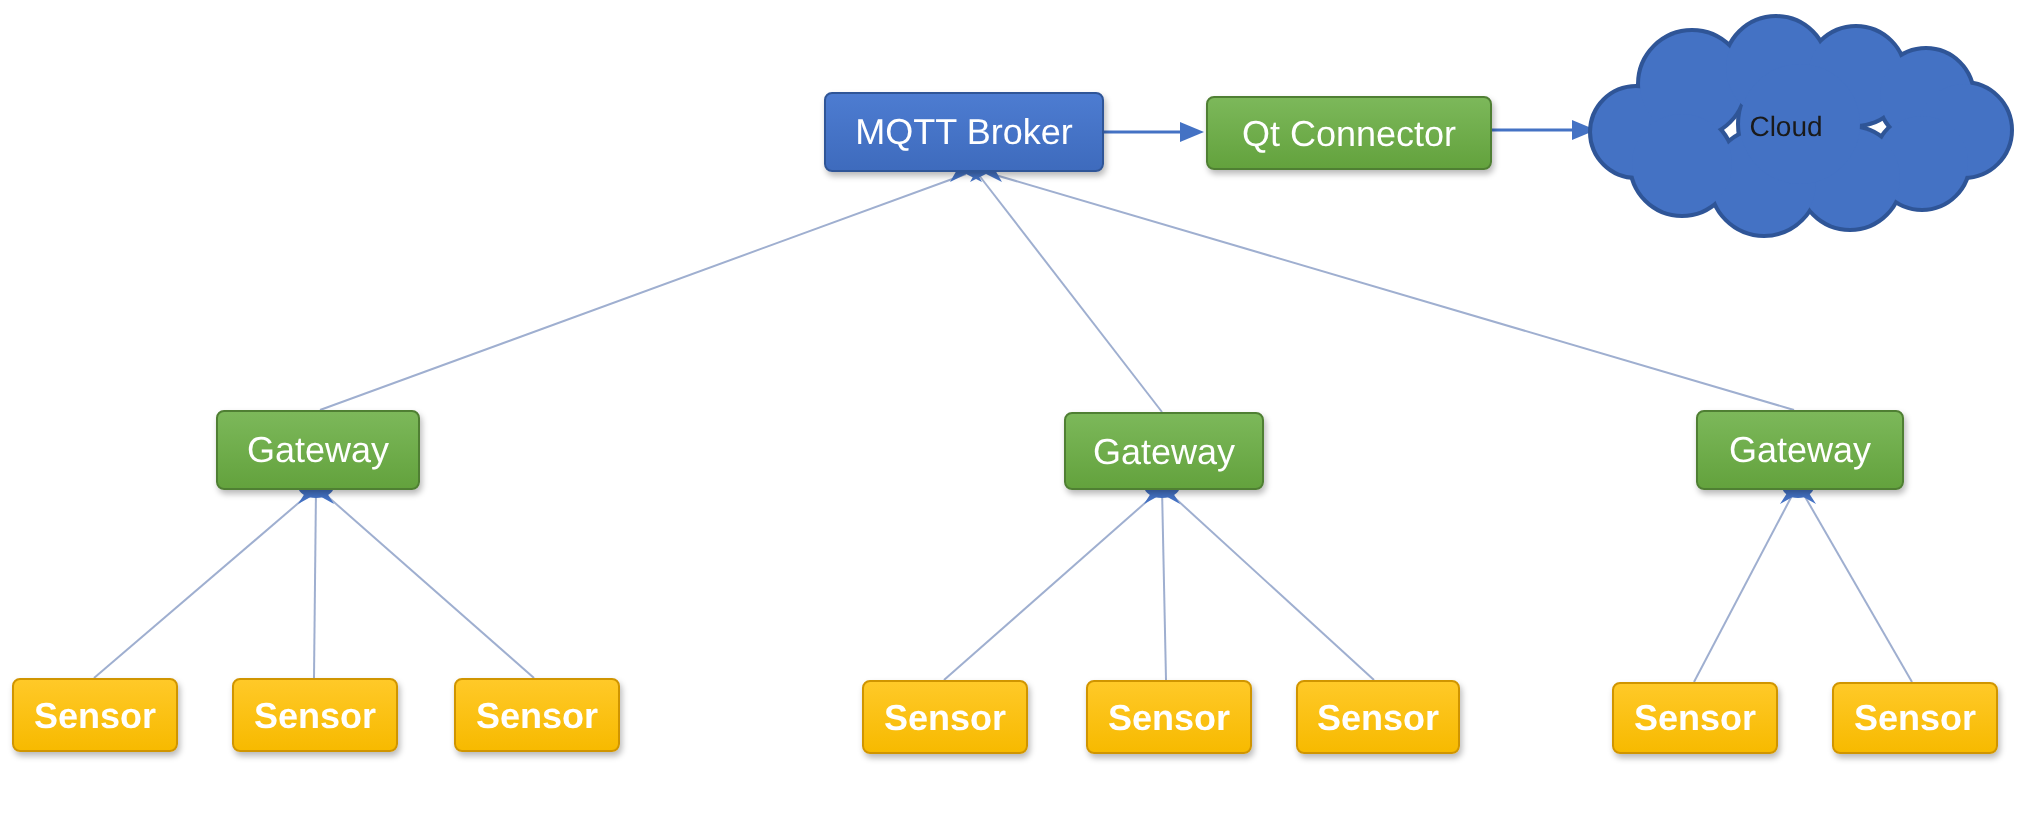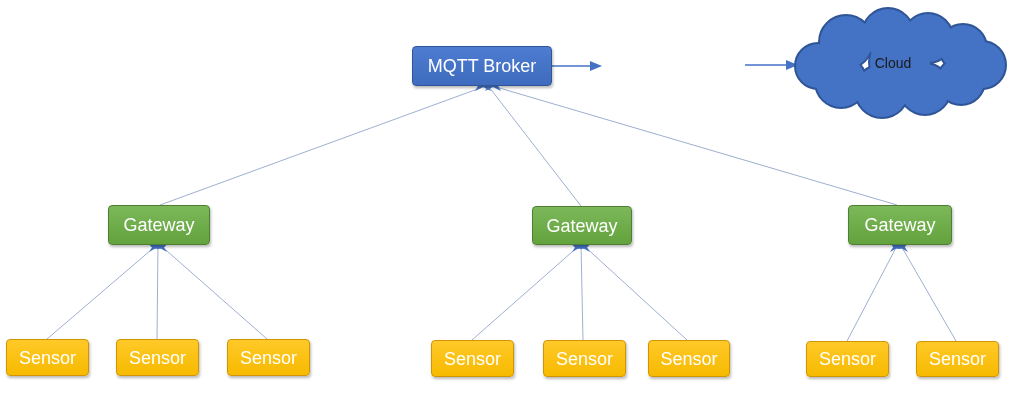--- a/index.html
+++ b/index.html
@@ -18,20 +18,21 @@
     background:linear-gradient(#4d7cd1,#3e6bbd);
     border:1px solid #2f5597;
   }
   .node.green{
     background:linear-gradient(#7cb85a,#63a23d);
     border:1px solid #4f7f33;
   }
   .node.gold{
     background:linear-gradient(#ffc928,#f7ba00);
     border:1px solid #d09500;
+    font-weight:bold;
   }
   .cloud-label{
     position:absolute;color:#1a1a1a;font-size:14px;text-align:center;
     line-height:1;
   }
 </style>
 </head>
 <body>
 
 <div class="canvas">
@@ -104,20 +105,21 @@
           <circle cx="925" cy="89" r="25"></circle>
         <circle cx="882" cy="91" r="26"></circle>
           <circle cx="841" cy="82" r="25"></circle>
         <circle cx="900" cy="62" r="30"></circle>
       </g>
     </g>
   </svg>
 
   <div class="node blue" style="left:412px;top:46px;width:138px;height:38px">MQTT Broker</div>
 
+  <div class="node green" style="left:603px;top:48px;width:141px;height:35px">Qt Connector</div>
 
   <div class="cloud-label" style="left:858px;top:56px;width:70px;">Cloud</div>
 
   <div class="node green" style="left:108px;top:205px;width:100px;height:38px">Gateway</div>
   <div class="node green" style="left:532px;top:206px;width:98px;height:37px">Gateway</div>
   <div class="node green" style="left:848px;top:205px;width:102px;height:38px">Gateway</div>
 
   <div class="node gold" style="left:6px;top:339px;width:81px;height:35px">Sensor</div>
   <div class="node gold" style="left:116px;top:339px;width:81px;height:35px">Sensor</div>
   <div class="node gold" style="left:227px;top:339px;width:81px;height:35px">Sensor</div>

